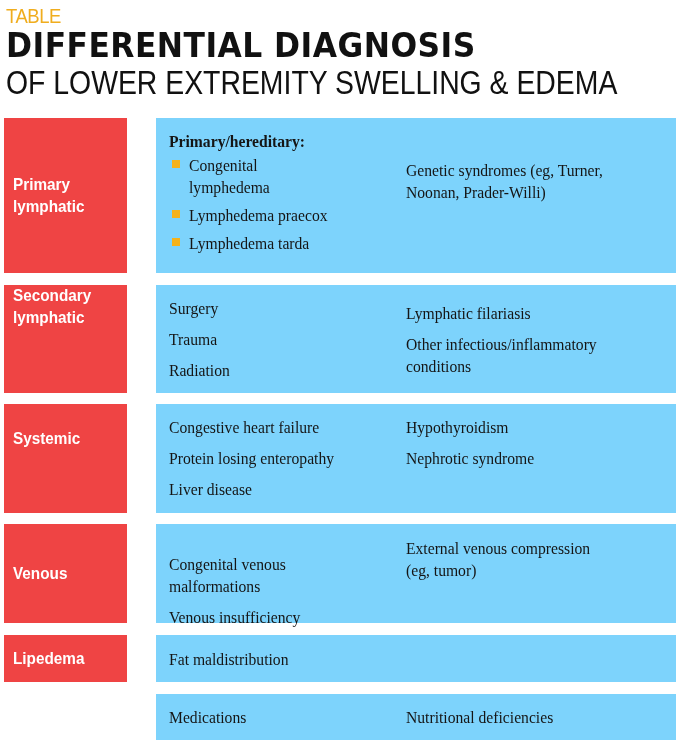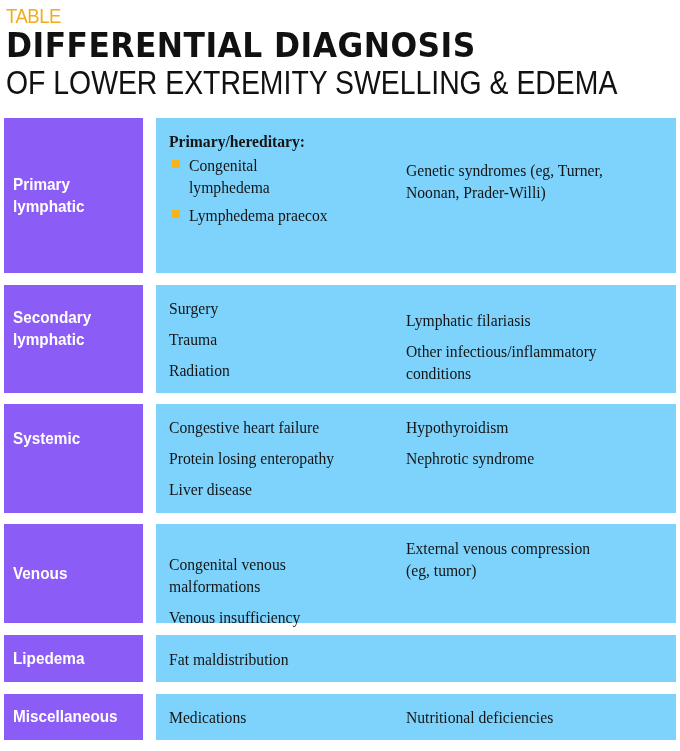--- a/index.html
+++ b/index.html
@@ -2,21 +2,21 @@
 <html><head>
   <meta charset="utf-8">
   <style>
     html, body { margin: 0; padding: 0; background: #ffffff; }
     body { width: 680px; height: 751px; position: relative; overflow: hidden; font-family: "Liberation Sans", sans-serif; }
     .header { position: absolute; left: 6px; top: 4px; }
     .kicker { font-family: "Liberation Sans", sans-serif; font-size: 21px; color: #f0ad1e; letter-spacing: -0.5px; line-height: 24px; transform: scaleX(0.88); transform-origin: left; }
     .title { font-family: "DejaVu Sans", sans-serif; font-weight: bold; font-size: 33px; color: #111111; line-height: 36px; letter-spacing: 0.5px; transform: scaleX(0.95); transform-origin: left; white-space: nowrap; }
     .subtitle { font-family: "Liberation Sans", sans-serif; font-size: 33px; color: #111111; line-height: 38px; transform: scaleX(0.86); transform-origin: left; white-space: nowrap; }
     .row { position: absolute; left: 4px; width: 672px; }
-    .label { position: absolute; left: 0; top: 0; bottom: 0; width: 139px; background: #8b5cf6; color: #ffffff; font-weight: bold; font-size: 17px; line-height: 22px; display: flex; align-items: center; padding-left: 9px; box-sizing: border-box; }
+    .label { position: absolute; left: 0; top: 0; bottom: 0; width: 123px; background: #ef4444; color: #ffffff; font-weight: bold; font-size: 17px; line-height: 22px; display: flex; align-items: center; padding-left: 9px; box-sizing: border-box; }
     .label span { display: block; transform: scaleX(0.9); transform-origin: left; white-space: pre-line; }
     .content { position: absolute; left: 152px; right: 0; top: 0; bottom: 0; background: #7dd3fc; font-family: Liberation Serif, serif; }
     .col { position: absolute; top: 0; font-size: 17px; color: #151515; line-height: 22px; }
     .col1 { left: 13px; width: 225px; }
     .col2 { left: 250px; width: 260px; }
     .item { transform: scaleX(0.92); transform-origin: left; white-space: pre-line; margin-bottom: 9px; }
     .bhead { font-weight: bold; transform: scaleX(0.92); transform-origin: left; margin-bottom: 2px; }
     .bullet { position: relative; padding-left: 20px; margin-bottom: 6px; }
     .bullet .sq { position: absolute; left: 3px; top: 5px; width: 8px; height: 8px; background: #f5b21a; }
     .bullet .txt { display: block; transform: scaleX(0.92); transform-origin: left; white-space: pre-line; }
@@ -40,40 +40,44 @@
       <div class="bhead">Primary/hereditary:</div>
       <div class="bullet">
           <span class="sq"></span>
           <span class="txt">Congenital
 lymphedema</span>
         </div>
       <div class="bullet">
           <span class="sq"></span>
           <span class="txt">Lymphedema praecox</span>
         </div>
+      <div class="bullet">
+          <span class="sq"></span>
+          <span class="txt">Lymphedema tarda</span>
+        </div>
     </div>
     <div class="col col2" style="top:13px;margin-top:29px;">
       <div class="item">Genetic syndromes (eg, Turner,
 Noonan, Prader-Willi)</div>
     </div>
   </div>
 </div>
 
 <div class="row" style="top:285px;height:108px;">
-  <div class="label" style="align-items:flex-start;padding-top:22px;">
+  <div class="label" style="align-items:flex-start;padding-top:0;">
       <span>Secondary
 lymphatic</span>
     </div>
   <div class="content">
     <div class="col col1" style="top:13px;">
       <div class="item">Surgery</div>
       <div class="item">Trauma</div>
       <div class="item">Radiation</div>
     </div>
-    <div class="col col2" style="top:25px;">
+    <div class="col col2" style="top:18px;">
       <div class="item">Lymphatic filariasis</div>
       <div class="item">Other infectious/inflammatory
 conditions</div>
     </div>
   </div>
 </div>
 
 <div class="row" style="top:404px;height:109px;">
   <div class="label" style="align-items:flex-start;padding-top:24px;">
       <span>Systemic</span>
@@ -113,23 +117,20 @@
       <span>Lipedema</span>
     </div>
   <div class="content">
     <div class="col col1" style="top:14px;">
       <div class="item">Fat maldistribution</div>
     </div>
   </div>
 </div>
 
 <div class="row" style="top:694px;height:46px;">
-  <div class="label">
-      <span>Miscellaneous</span>
-    </div>
   <div class="content">
     <div class="col col2" style="top:13px;">
       <div class="item">Nutritional deficiencies</div>
     </div>
     <div class="col col1" style="top:13px;">
       <div class="item">Medications</div>
     </div>
   </div>
 </div>
 

